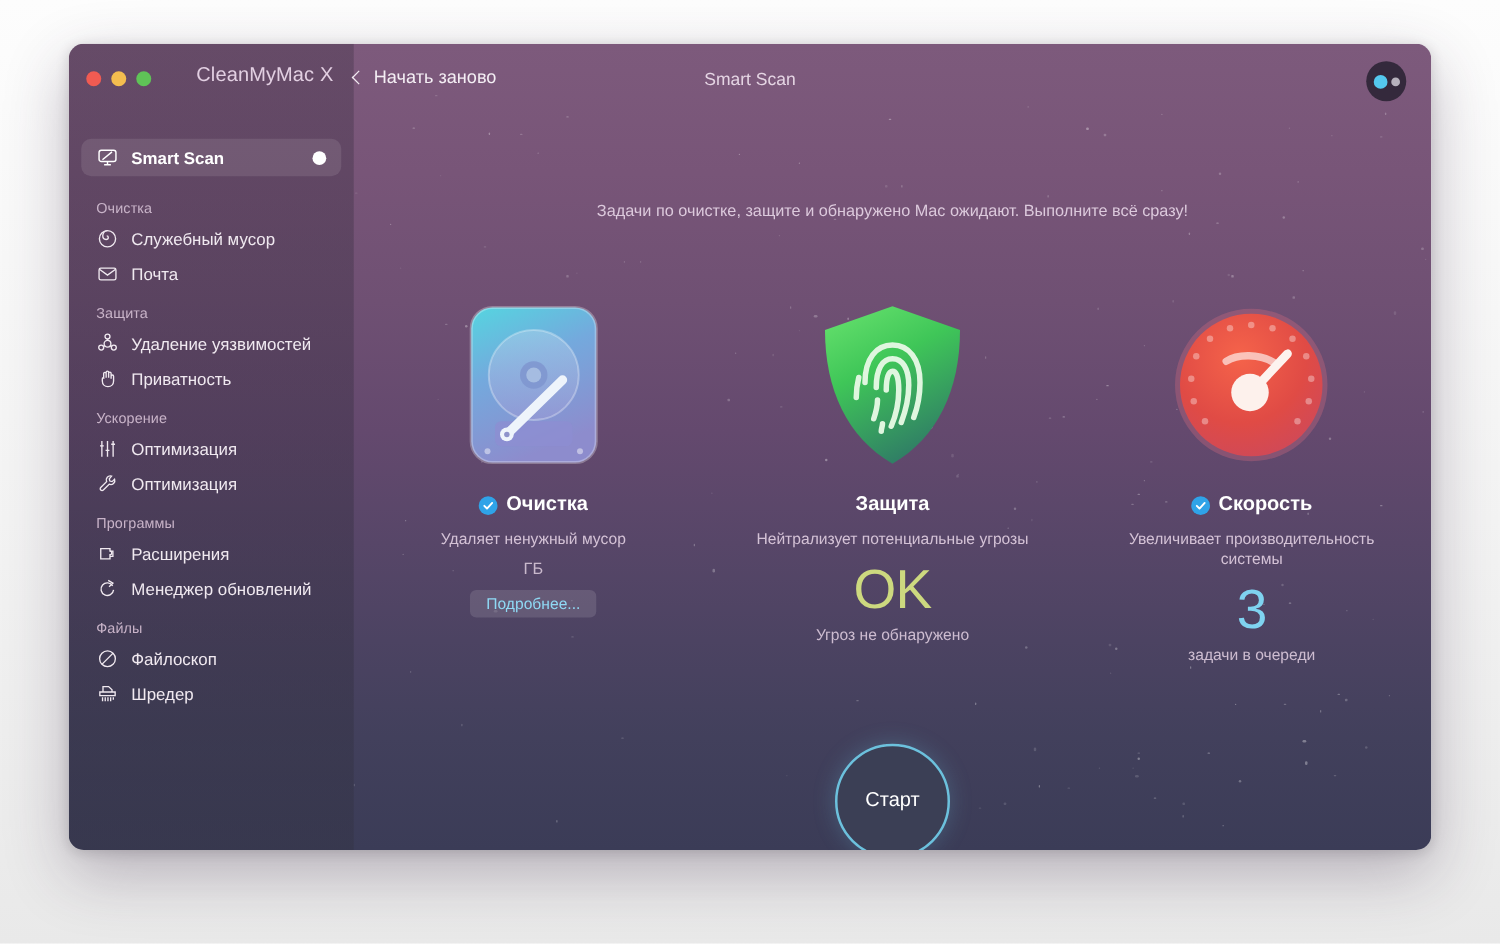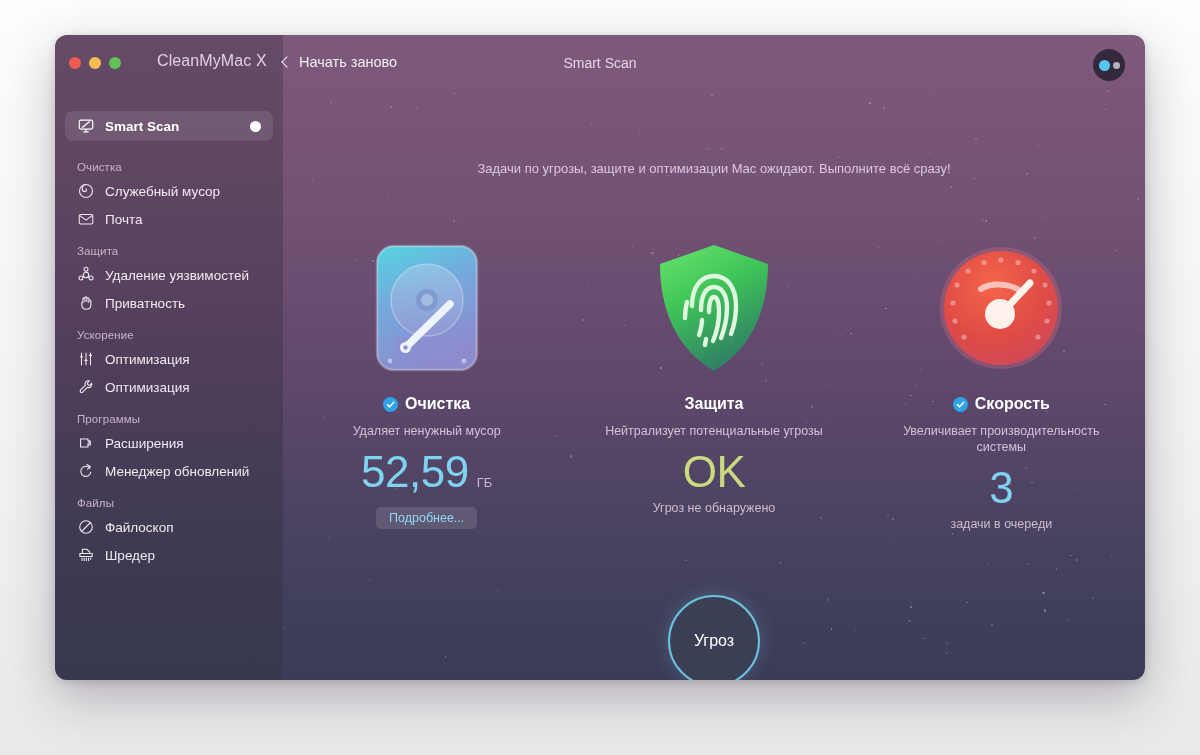--- a/index.html
+++ b/index.html
@@ -471,21 +471,21 @@
                 <path d="M3.2 8.4h13.6v3.2H3.2z"></path>
                 <path d="M5.6 13v3.6M8 13v3.6M10.4 13v3.6M12.8 13v3.6M15.2 13v2.4"></path>
               </svg>
             </span>
             <span class="lbl">Шредер</span>
           </div>
         </div>
     </div>
 
     <div id="content">
-      <div class="subhead">Задачи по угрозы, защите и оптимизации Mac ожидают. Выполните всё сразу!</div>
+      <div class="subhead">Задачи по очистке, защите и обнаружено Mac ожидают. Выполните всё сразу!</div>
 
       <div class="cards">
 
         <div class="card">
           <div class="card-art">
             <svg width="106" height="130" viewBox="0 0 106 130">
               <defs>
                 <linearGradient id="hdg" x1="0" y1="0" x2="0.35" y2="1">
                   <stop offset="0%" stop-color="#55d5e0"></stop>
                     <stop offset="45%" stop-color="#74a9dd"></stop>
@@ -513,21 +513,20 @@
           <div class="card-title">
             <span class="check">
               <svg width="9" height="9" viewBox="0 0 10 10">
                   <path d="M1.6 5.2 4 7.6 8.6 2.6" stroke="#fff" stroke-width="1.7" fill="none" stroke-linecap="round" stroke-linejoin="round"></path>
                 </svg>
             </span>
             <span>Очистка</span>
           </div>
           <div class="card-desc">Удаляет ненужный мусор</div>
           <div class="metric">
-            <span class="big">52,59</span>
             <span class="unit">ГБ</span>
           </div>
           <div class="more-btn">Подробнее...</div>
         </div>
 
         <div class="card">
           <div class="card-art">
             <svg width="118" height="132" viewBox="0 0 118 132">
               <defs>
                 <linearGradient id="shg" x1="0.15" y1="0" x2="0.6" y2="1">
@@ -598,16 +597,16 @@
             <span>Скорость</span>
           </div>
           <div class="card-desc">Увеличивает производительность системы</div>
           <div class="metric">
             <span class="big">3</span>
           </div>
           <div class="metric-note">задачи в очереди</div>
         </div>
       </div>
 
-      <div class="start-btn">Угроз</div>
+      <div class="start-btn">Старт</div>
     </div>
   </div>
 </div>
 
 </body></html>

